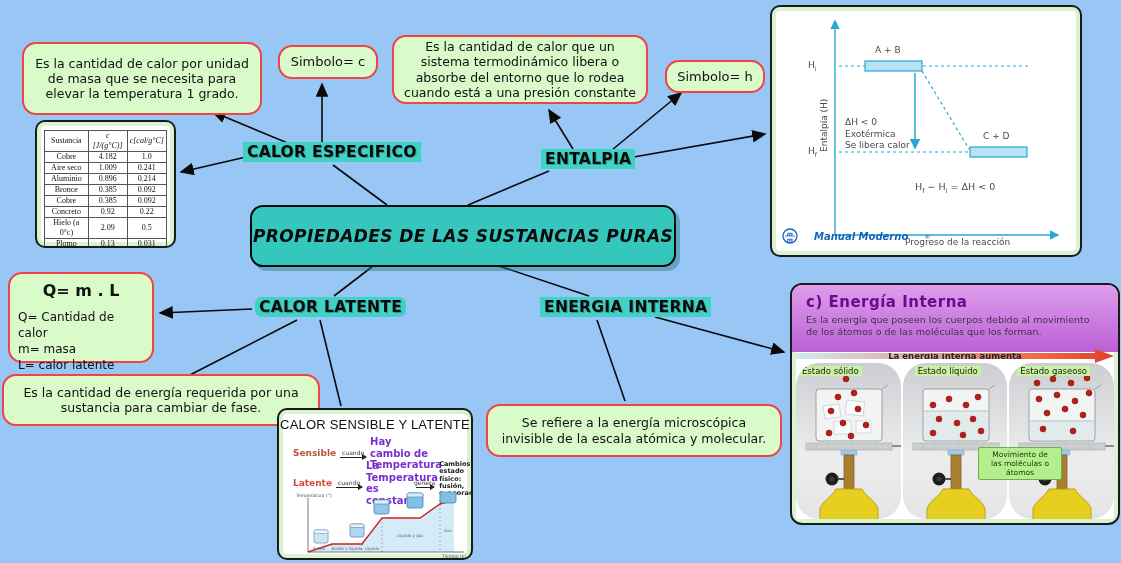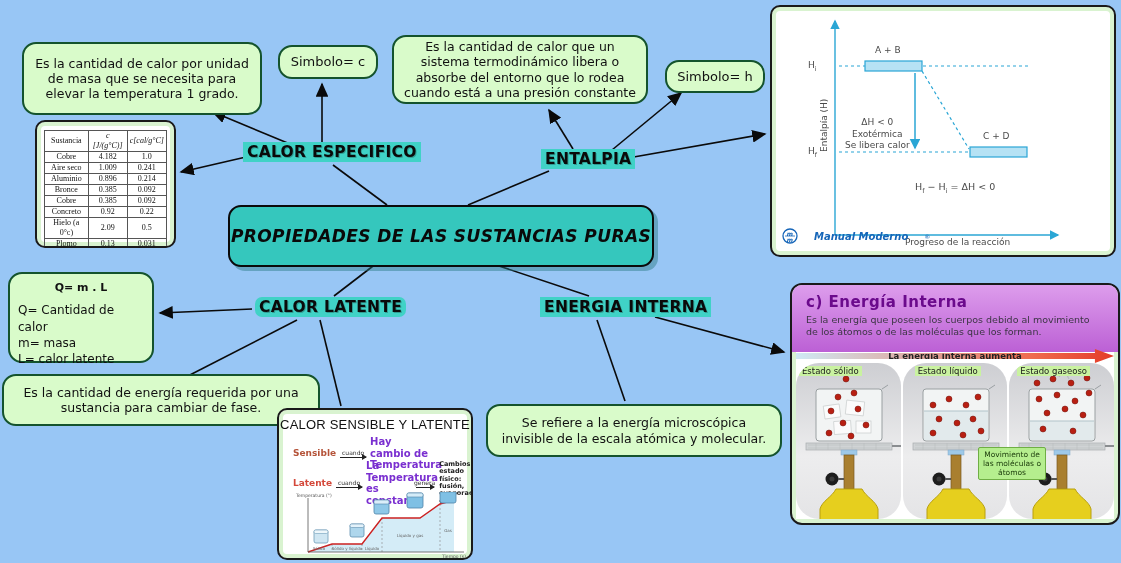--- a/index.html
+++ b/index.html
@@ -2,34 +2,34 @@
 <html><head>
 <meta charset="utf-8">
 <style>
   html,body{margin:0;padding:0;}
   body{font-family:"DejaVu Sans","Liberation Sans",sans-serif;}
   #canvas{position:relative;width:1121px;height:563px;background:#98c6f5;overflow:hidden;}
   svg{display:block;}
   .lines-overlay{position:absolute;left:0;top:0;z-index:1;}
 
   
-  .note{position:absolute;z-index:2;background:#d9fbca;border:2px solid #14532d;border-radius:14px;
+  .note{position:absolute;z-index:2;background:#d9fbca;border:2px solid #ef4444;border-radius:14px;
         color:#111;font-size:12.5px;line-height:1.22;text-align:center;
         display:flex;align-items:center;justify-content:center;padding:4px 8px;box-sizing:border-box;}
   .note.left{align-items:flex-start;justify-content:flex-start;text-align:left;display:block;}
 
   
   .branch{position:absolute;z-index:2;background:#40d2c6;color:#0a0a0a;font-weight:bold;
           font-size:15.5px;padding:1px 4px;letter-spacing:.3px;white-space:nowrap;
           text-shadow:1px 1px 0 rgba(0,0,0,.25);}
 
   
   .center-node{position:absolute;z-index:2;background:#35c7bd;border:2px solid #0a0a0a;border-radius:13px;
           box-shadow:4px 4px 0 rgba(40,120,130,.45);display:flex;align-items:center;justify-content:center;
-          font-weight:bold;font-style:italic;font-size:17px;letter-spacing:.4px;color:#0a0a0a;}
+          font-weight:bold;font-style:italic;font-size:17px;letter-spacing:.4px;color:#0a0a0a;margin-left:22px;}
 
   
   .frame{position:absolute;z-index:2;background:#fff;border:2px solid #1a1a1a;border-radius:10px;
          box-shadow:inset 0 0 0 4px #d9f3d0;box-sizing:border-box;overflow:hidden;}
 
   
   .sh-table-wrap{padding:8px 7px 2px 7px;font-family:"Liberation Serif",serif;}
   table.sh{border-collapse:collapse;margin:0 auto;}
   table.sh th,table.sh td{border:1px solid #555;font-size:8px;font-weight:normal;
         padding:0 2px;text-align:center;line-height:1.25;color:#111;font-family:"Liberation Serif",serif;}
@@ -57,21 +57,21 @@
   .ei-desc{color:#3c3544;font-size:9.5px;line-height:1.25;margin-top:3px;}
   .ei-arrow{position:absolute;left:4px;right:4px;top:64px;height:14px;
             background:linear-gradient(90deg,#cfe9f5,#ef6a4d 75%,#e43b28);
             clip-path:polygon(0 28%,94% 28%,94% 0,100% 50%,94% 100%,94% 72%,0 72%);
             display:flex;align-items:center;justify-content:center;text-decoration:underline;}
   .ei-arrow span{font-size:8.5px;font-weight:bold;color:#222;}
   .ei-photos{position:absolute;left:4px;right:4px;top:78px;bottom:4px;display:flex;gap:2px;background:#fff;}
   .ei-panel{flex:1;position:relative;background:linear-gradient(180deg,#cdced2,#ededee 60%,#e4e4e6);overflow:hidden;border-radius:23px;}
   .ei-state{position:absolute;top:3px;left:3px;background:#c9f2a0;color:#1a1a1a;font-size:8.5px;padding:0 3px;z-index:3;}
   .ei-callout{position:absolute;z-index:4;background:#b5ee8e;border:1px solid #6fae44;color:#1a3a0a;
-              font-size:7.5px;text-align:center;line-height:1.2;padding:2px 0;border-radius:2px;}
+              font-size:7.5px;text-align:center;line-height:1.2;padding:2px 8px;border-radius:2px;}
 </style>
 </head>
 <body>
 
 <div id="canvas">
 
   <svg class="lines-overlay" width="1121" height="563">
     <defs>
       <marker id="arrB" markerWidth="9" markerHeight="8" refX="8" refY="4" orient="auto">
         <path d="M0,0 L9,4 L0,8 Z" fill="#0a0a0a"></path>
@@ -107,21 +107,21 @@
 
   <div class="note" style="left:22px;top:42px;width:240px;height:73px;">Es la cantidad de calor por unidad de masa que se necesita para elevar la temperatura 1 grado.</div>
 
   <div class="note" style="left:278px;top:45px;width:100px;height:34px;font-size:13px;">Simbolo= c</div>
 
   <div class="note" style="left:392px;top:35px;width:256px;height:69px;">Es la cantidad de calor que un sistema termodinámico libera o absorbe del entorno que lo rodea cuando está a una presión constante</div>
 
   <div class="note" style="left:665px;top:60px;width:100px;height:33px;font-size:13px;">Simbolo= h</div>
 
   <div class="note left" style="left:8px;top:272px;width:146px;height:91px;padding:7px 8px;">
-    <div style="text-align:center;font-weight:bold;font-size:11px;margin-bottom:8px;">Q= m . L</div>
+    <div style="text-align:center;font-weight:bold;font-size:16px;margin-bottom:8px;">Q= m . L</div>
     <div style="font-size:12px;line-height:1.35;">
       <div>Q= Cantidad de calor</div>
       <div>m= masa</div>
       <div>L= calor latente</div>
     </div>
   </div>
 
   <div class="note" style="left:2px;top:374px;width:318px;height:52px;">Es la cantidad de energía requerida por una sustancia para cambiar de fase.</div>
 
   <div class="note" style="left:486px;top:404px;width:296px;height:53px;">Se refiere a la energía microscópica invisible de la escala atómica y molecular.</div>
@@ -176,21 +176,21 @@
               <td>Plomo</td>
               <td>0.13</td>
               <td>0.031</td>
             </tr>
           </tbody>
       </table>
 
     </div>
   </div>
 
-  <div class="frame" style="left:770px;top:5px;width:346px;height:252px;text-align:center;">
+  <div class="frame" style="left:770px;top:5px;width:312px;height:252px;">
     <svg width="342" height="248" style="position:absolute;left:0;top:0;">
       <defs>
         <marker id="arrC" markerWidth="8" markerHeight="8" refX="6" refY="3.5" orient="auto">
           <path d="M0,0 L7,3.5 L0,7 Z" fill="#2aa6d5"></path>
         </marker>
       </defs>
       <g stroke="#2aa6d5" stroke-width="1.4" fill="none">
         <line x1="63" y1="228" x2="63" y2="14" marker-end="url(#arrC)"></line>
         <line x1="63" y1="228" x2="286" y2="228" marker-end="url(#arrC)"></line>
         <line x1="67" y1="59" x2="256" y2="59" stroke-dasharray="3,3" stroke-width="1.2"></line>

